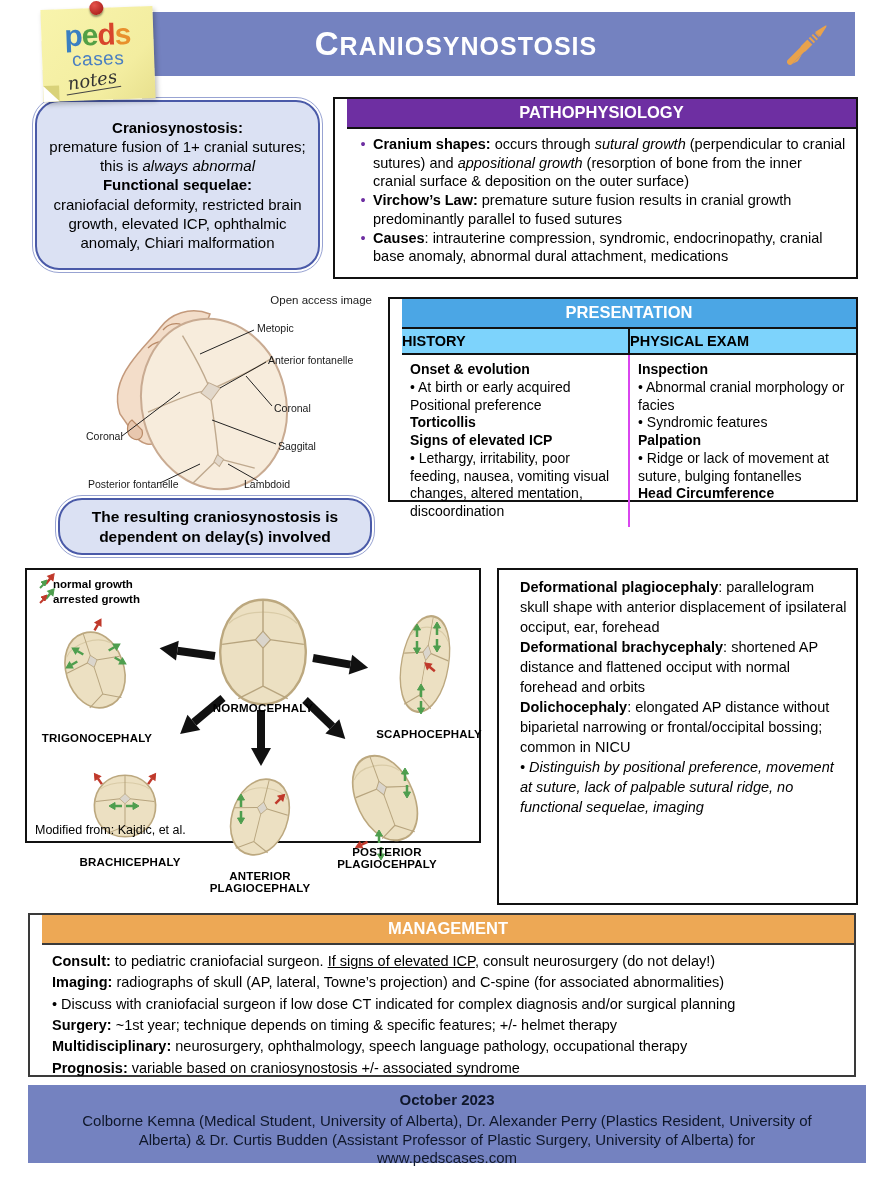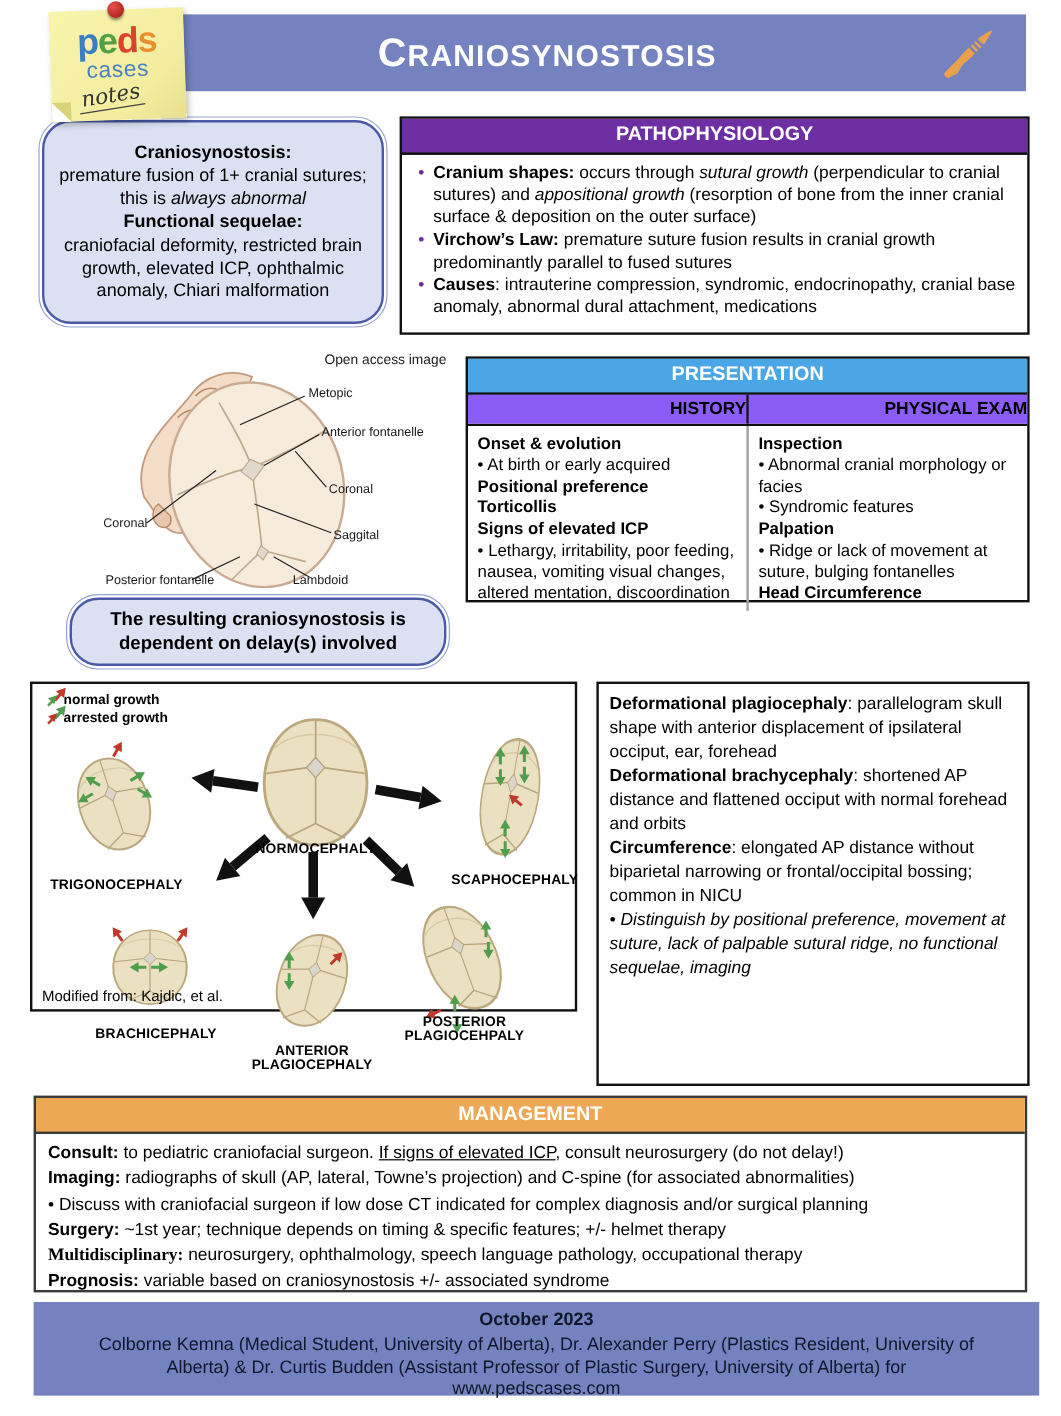--- a/index.html
+++ b/index.html
@@ -50,43 +50,43 @@
   .lav-box {
     position:absolute; background:#dbe1f3;
     border:2.5px solid #4a5aa8; border-radius:24px;
     outline:1.5px solid #98a3d2; outline-offset:2px;
     display:flex; flex-direction:column; justify-content:center;
     text-align:center; padding:8px 12px;
   }
   .def-box { left:35px; top:100px; width:285px; height:170px; font-size:15px; line-height:1.28; }
   .res-box { left:58px; top:498px; width:314px; height:57px; font-size:15.5px; line-height:1.25; font-weight:bold; }
   
-  .section { position:absolute; border:2px solid #111; background:#fff; }
+  .section { position:absolute; border:2px solid #111; background:#fff;padding-left:12px; }
   .sec-head {
     color:#fff; text-align:center; font-weight:bold; font-size:16.5px;
     padding:4px 0 5px; border-bottom:2px solid #111;
   }
   .patho { left:333px; top:97px; width:525px; height:182px; }
   .patho .sec-head { background:#6e2fa2; }
   .patho-body { padding:6px 8px 4px 6px; font-size:14.5px; line-height:1.29; }
   .bullet-row { display:flex; }
   .bullet-row .dot { color:#6e2fa2; width:20px; text-align:center; flex:0 0 20px; }
   .bullet-row .btxt { flex:1; }
   
   .pres { left:388px; top:297px; width:470px; height:205px; display:flex; flex-direction:column;}
   .pres .sec-head { background:#4ba6e5; }
   .pres-cols-head { display:flex; border-bottom:2px solid #111; }
   .pres-cols-head > div {
-    flex:1; background:#8b5cf6; text-align:right; font-weight:bold;
+    flex:1; background:#7dd3fc; text-align:left; font-weight:bold;
     font-size:14.5px; padding:4px 0;
   }
   .pres-cols-head > div:first-child { border-right:2px solid #111; }
   .pres-body { display:flex; flex:1; }
   .pres-body > div { flex:1; padding:6px 8px; font-size:14px; line-height:1.27; }
-  .pres-body > div:first-child { border-right:2px solid #a3a3a3; }
+  .pres-body > div:first-child { border-right:2px solid #d946ef; }
   
   .dd { left:497px; top:568px; width:361px; height:337px; }
   .dd .sec-head { background:#4ba6e5; padding:3px 0 4px; }
   .dd .sec-head .sub { display:block; font-weight:normal; font-size:12px; margin-top:1px; }
   .dd-body { padding:7px 9px; font-size:14.5px; line-height:1.38; }
   
   .fig { left:25px; top:568px; width:456px; height:275px; border:2px solid #111; position:absolute; background:#fff; }
   .fig-label { position:absolute; font-weight:bold; font-size:11.5px; text-align:center; letter-spacing:.2px; }
   .fig-caption { position:absolute; left:8px; bottom:4px; font-size:12.5px; }
   .legend { position:absolute; left:10px; top:6px; font-size:11.5px; font-weight:bold; }
@@ -202,21 +202,21 @@
 <div class="section pres">
   <div class="sec-head">PRESENTATION</div>
   <div class="pres-cols-head">
     <div>HISTORY</div>
     <div>PHYSICAL EXAM</div>
   </div>
   <div class="pres-body">
     <div>
       <div><span style="font-weight: bold;">Onset &amp; evolution</span></div>
       <div><span>• At birth or early acquired</span></div>
-      <div><span style="font-weight: bold;">Positional preference</span></div>
+      <div><span style="font-weight: normal;">Positional preference</span></div>
       <div><span style="font-weight: bold;">Torticollis</span></div>
       <div><span style="font-weight: bold;">Signs of elevated ICP</span></div>
       <div><span>• Lethargy, irritability, poor feeding, nausea, vomiting visual changes, altered mentation, discoordination</span></div>
     </div>
     <div>
       <div><span style="font-weight: bold;">Inspection</span></div>
       <div><span>• Abnormal cranial morphology or facies</span></div>
       <div><span>• Syndromic features</span></div>
       <div><span style="font-weight: bold;">Palpation</span></div>
       <div><span>• Ridge or lack of movement at suture, bulging fontanelles</span></div>
@@ -325,33 +325,33 @@
     <div>POSTERIOR</div>
     <div>PLAGIOCEHPALY</div>
   </div>
   <div class="fig-caption">Modified from: Kajdic, et al.</div>
 </div>
 
 <div class="section dd">
   <div class="dd-body">
     <div><span style="font-weight: bold;">Deformational plagiocephaly</span><span>: parallelogram skull shape with anterior displacement of ipsilateral occiput, ear, forehead</span></div>
     <div><span style="font-weight: bold;">Deformational brachycephaly</span><span>: shortened AP distance and flattened occiput with normal forehead and orbits</span></div>
-    <div><span style="font-weight: bold;">Circumference</span><span>: elongated AP distance without biparietal narrowing or frontal/occipital bossing; common in NICU</span></div>
+    <div><span style="font-weight: bold;">Dolichocephaly</span><span>: elongated AP distance without biparietal narrowing or frontal/occipital bossing; common in NICU</span></div>
     <div><span style="font-style: italic;">• Distinguish by positional preference, movement at suture, lack of palpable sutural ridge, no functional sequelae, imaging</span></div>
   </div>
 </div>
 
 <div class="section mgmt">
   <div class="sec-head">MANAGEMENT</div>
   <div class="mgmt-body">
     <div><span style="font-weight: bold;">Consult:</span><span> to pediatric craniofacial surgeon. </span><span style="text-decoration: underline;">If signs of elevated ICP</span><span>, consult neurosurgery (do not delay!)</span></div>
     <div><span style="font-weight: bold;">Imaging:</span><span> radiographs of skull (AP, lateral, Towne’s projection) and C-spine (for associated abnormalities)</span></div>
     <div><span>• Discuss with craniofacial surgeon if low dose CT indicated for complex diagnosis and/or surgical planning</span></div>
     <div><span style="font-weight: bold;">Surgery:</span><span> ~1st year; technique depends on timing &amp; specific features; +/- helmet therapy</span></div>
-    <div><span style="font-weight: bold; font-family: Liberation Serif, serif;">Multidisciplinary:</span><span> neurosurgery, ophthalmology, speech language pathology, occupational therapy</span></div>
+    <div><span style="font-weight: bold;">Multidisciplinary:</span><span> neurosurgery, ophthalmology, speech language pathology, occupational therapy</span></div>
     <div><span style="font-weight: bold;">Prognosis:</span><span> variable based on craniosynostosis +/- associated syndrome</span></div>
   </div>
 </div>
 
 <div class="footer">
   <div class="date">October 2023</div>
   <div>Colborne Kemna (Medical Student, University of Alberta), Dr. Alexander Perry (Plastics Resident, University of Alberta) &amp; Dr. Curtis Budden (Assistant Professor of Plastic Surgery, University of Alberta) for</div>
   <div>www.pedscases.com</div>
 </div>
 

